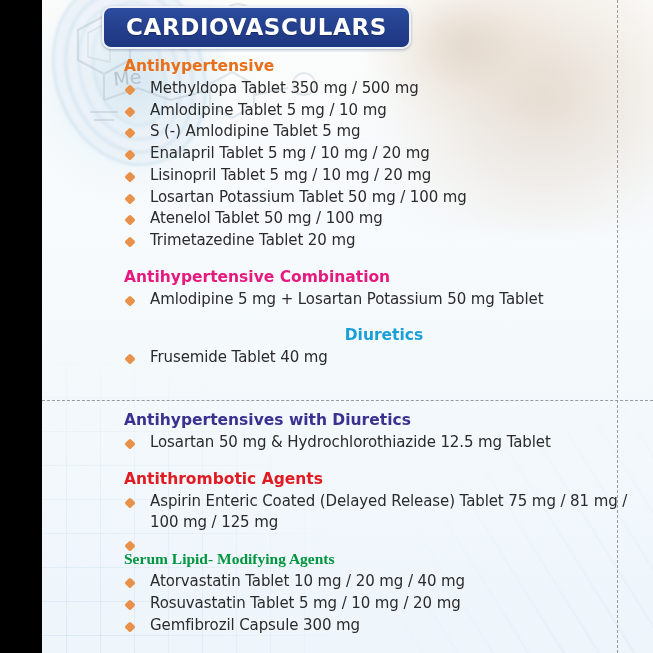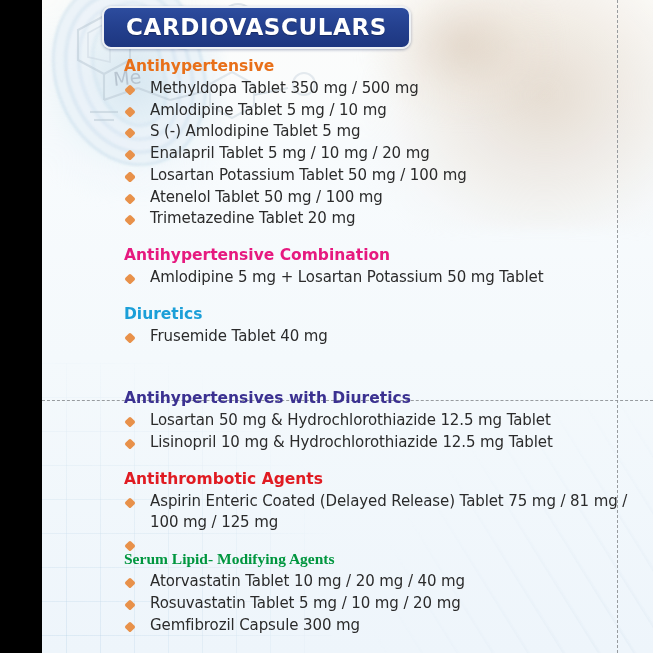--- a/index.html
+++ b/index.html
@@ -271,43 +271,42 @@
     </div>
 
     <div class="content">
         <div class="section">
           <div class="section-heading" style="color: rgb(232, 112, 26);">Antihypertensive</div>
           <ul class="items">
             <li class="item"><span class="bullet" style="background: rgb(232, 145, 74);"></span><span>Methyldopa Tablet 350 mg / 500 mg</span></li>
             <li class="item"><span class="bullet" style="background: rgb(232, 145, 74);"></span><span>Amlodipine Tablet 5 mg / 10 mg</span></li>
             <li class="item"><span class="bullet" style="background: rgb(232, 145, 74);"></span><span>S (-) Amlodipine Tablet 5 mg</span></li>
             <li class="item"><span class="bullet" style="background: rgb(232, 145, 74);"></span><span>Enalapril Tablet 5 mg / 10 mg / 20 mg</span></li>
-            <li class="item"><span class="bullet" style="background: rgb(232, 145, 74);"></span></li>
+            <li class="item"><span class="bullet" style="background: rgb(232, 145, 74);"></span><span>Lisinopril Tablet 5 mg / 10 mg / 20 mg</span></li>
             <li class="item"><span class="bullet" style="background: rgb(232, 145, 74);"></span><span>Losartan Potassium Tablet 50 mg / 100 mg</span></li>
             <li class="item"><span class="bullet" style="background: rgb(232, 145, 74);"></span><span>Atenelol Tablet 50 mg  / 100 mg</span></li>
             <li class="item"><span class="bullet" style="background: rgb(232, 145, 74);"></span><span>Trimetazedine Tablet 20 mg</span></li>
           </ul>
         </div>
         <div class="section">
           <div class="section-heading" style="color: rgb(230, 25, 127);">Antihypertensive Combination</div>
           <ul class="items">
             <li class="item"><span class="bullet" style="background: rgb(232, 145, 74);"></span><span>Amlodipine 5 mg + Losartan Potassium 50 mg Tablet</span></li>
           </ul>
         </div>
         <div class="section">
-          <div class="section-heading" style="color: rgb(27, 159, 216);">Diuretics</div>
+          <div class="section-heading" style="color: rgb(27, 159, 216); text-align: center;">Diuretics</div>
           <ul class="items">
             <li class="item"><span class="bullet" style="background: rgb(232, 145, 74);"></span><span>Frusemide Tablet 40 mg</span></li>
           </ul>
         </div>
         <div class="section">
           <div class="section-heading" style="color: rgb(59, 49, 145); margin-top: 40px;">Antihypertensives with Diuretics</div>
           <ul class="items">
             <li class="item"><span class="bullet" style="background: rgb(232, 145, 74);"></span><span>Losartan 50 mg &amp; Hydrochlorothiazide 12.5 mg Tablet</span></li>
-            <li class="item"><span class="bullet" style="background: rgb(232, 145, 74);"></span><span>Lisinopril 10 mg &amp; Hydrochlorothiazide 12.5 mg Tablet</span></li>
           </ul>
         </div>
         <div class="section">
           <div class="section-heading" style="color: rgb(224, 27, 34);">Antithrombotic Agents</div>
           <ul class="items">
             <li class="item"><span class="bullet" style="background: rgb(232, 145, 74);"></span><span>Aspirin Enteric Coated (Delayed Release) Tablet 75 mg / 81 mg / 100 mg / 125 mg</span></li>
             <li class="item"><span class="bullet" style="background: rgb(232, 145, 74);"></span></li>
           </ul>
         </div>
         <div class="section">

